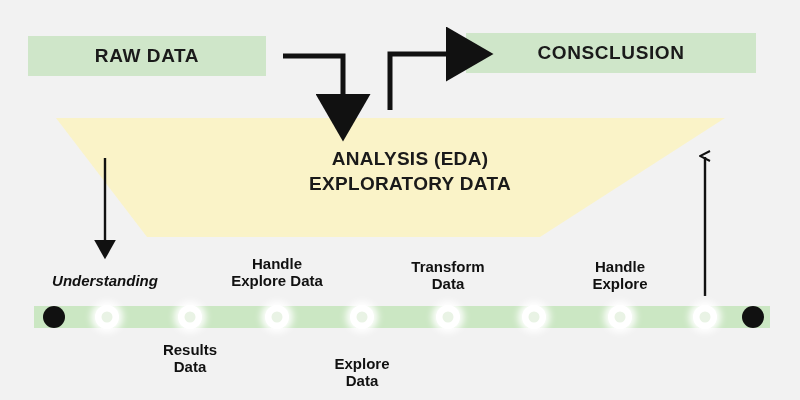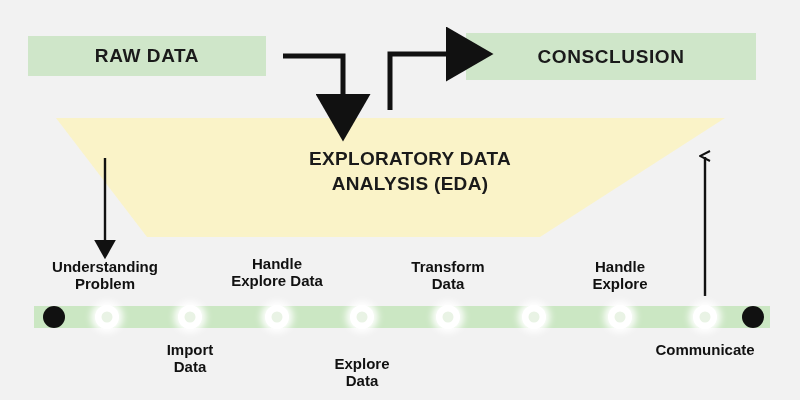--- a/index.html
+++ b/index.html
@@ -15,21 +15,21 @@
   .box{
     position:absolute;
     display:flex;align-items:center;justify-content:center;
     background:#cfe6c9;
     color:#1a1a1a;
     font-weight:700;
     font-size:19px;
     letter-spacing:.6px;
   }
   #raw-box{left:28px;top:36px;width:238px;height:40px;}
-  #con-box{left:466px;top:33px;width:290px;height:47px;}
+  #con-box{left:466px;top:33px;width:290px;height:40px;}
 
   #eda-shape{
     position:absolute;left:0;top:0;width:800px;height:400px;
     pointer-events:none;
   }
   #eda-text{
     position:absolute;
     left:240px;top:146px;width:340px;
     text-align:center;
     font-weight:700;font-size:19px;line-height:25px;
@@ -104,31 +104,30 @@
     <path d="M283,56 L343,56 L343,100" fill="none" stroke="#111111" stroke-width="5" marker-end="url(#ah)"></path>
 
     <path d="M390,110 L390,54 L452,54" fill="none" stroke="#111111" stroke-width="5" marker-end="url(#ah)"></path>
 
     <path d="M105,158 L105,243" fill="none" stroke="#111111" stroke-width="2.4" marker-end="url(#ah-thin)"></path>
 
     <path d="M705,296 L705,157" fill="none" stroke="#111111" stroke-width="2.4" marker-end="url(#ah-open)"></path>
   </svg>
 
   <div id="eda-text">
+    <div>ANALYSIS (EDA)</div>
     <div>EXPLORATORY DATA</div>
-    <div>ANALYSIS (EDA)</div>
   </div>
 
-  <div class="tl-label" style="left:105px;top:258px;">
+  <div class="tl-label" style="left:105px;top:272px;font-style:italic;">
     <div>Understanding</div>
-    <div>Problem</div>
   </div>
 
   <div class="tl-label" style="left:190px;top:341px;">
-    <div>Import</div>
+    <div>Results</div>
     <div>Data</div>
   </div>
 
   <div class="tl-label" style="left:277px;top:255px;">
     <div>Handle</div>
     <div>Explore Data</div>
   </div>
 
   <div class="tl-label" style="left:362px;top:355px;">
     <div>Explore</div>
@@ -140,21 +139,20 @@
     <div>Data</div>
   </div>
 
 
   <div class="tl-label" style="left:620px;top:258px;">
     <div>Handle</div>
     <div>Explore</div>
   </div>
 
   <div class="tl-label" style="left:705px;top:341px;">
-    <div>Communicate</div>
   </div>
 
   <div class="node dot" style="left:54px;top:317px;"></div>
   <div class="node ring" style="left:107px;top:317px;"></div>
   <div class="node ring" style="left:190px;top:317px;"></div>
   <div class="node ring" style="left:277px;top:317px;"></div>
   <div class="node ring" style="left:362px;top:317px;"></div>
   <div class="node ring" style="left:448px;top:317px;"></div>
   <div class="node ring" style="left:534px;top:317px;"></div>
   <div class="node ring" style="left:620px;top:317px;"></div>

